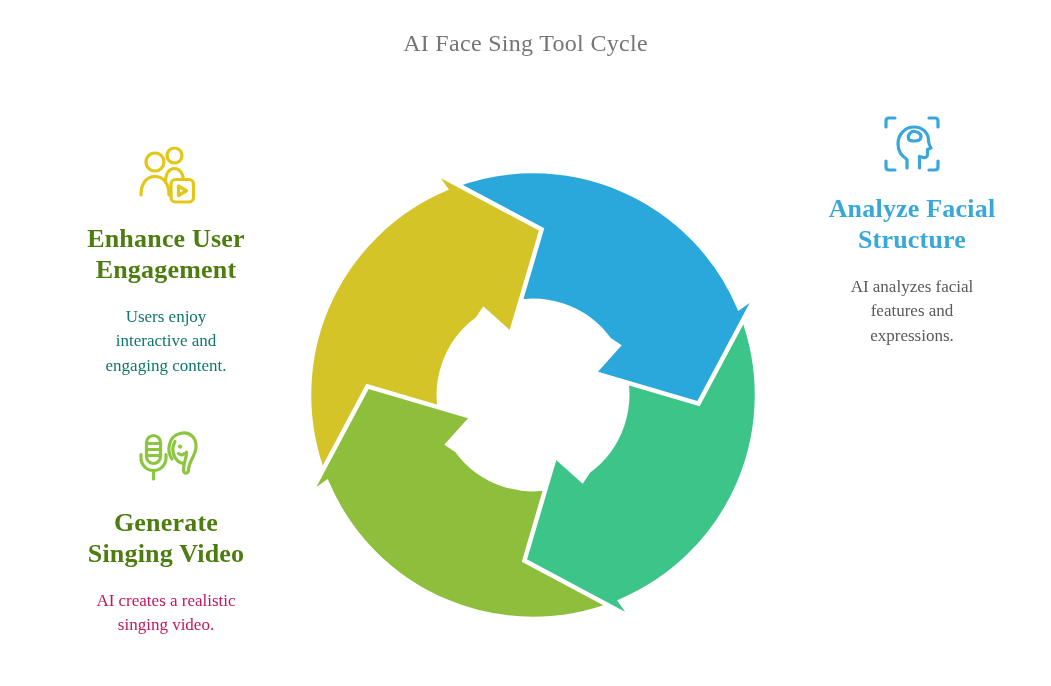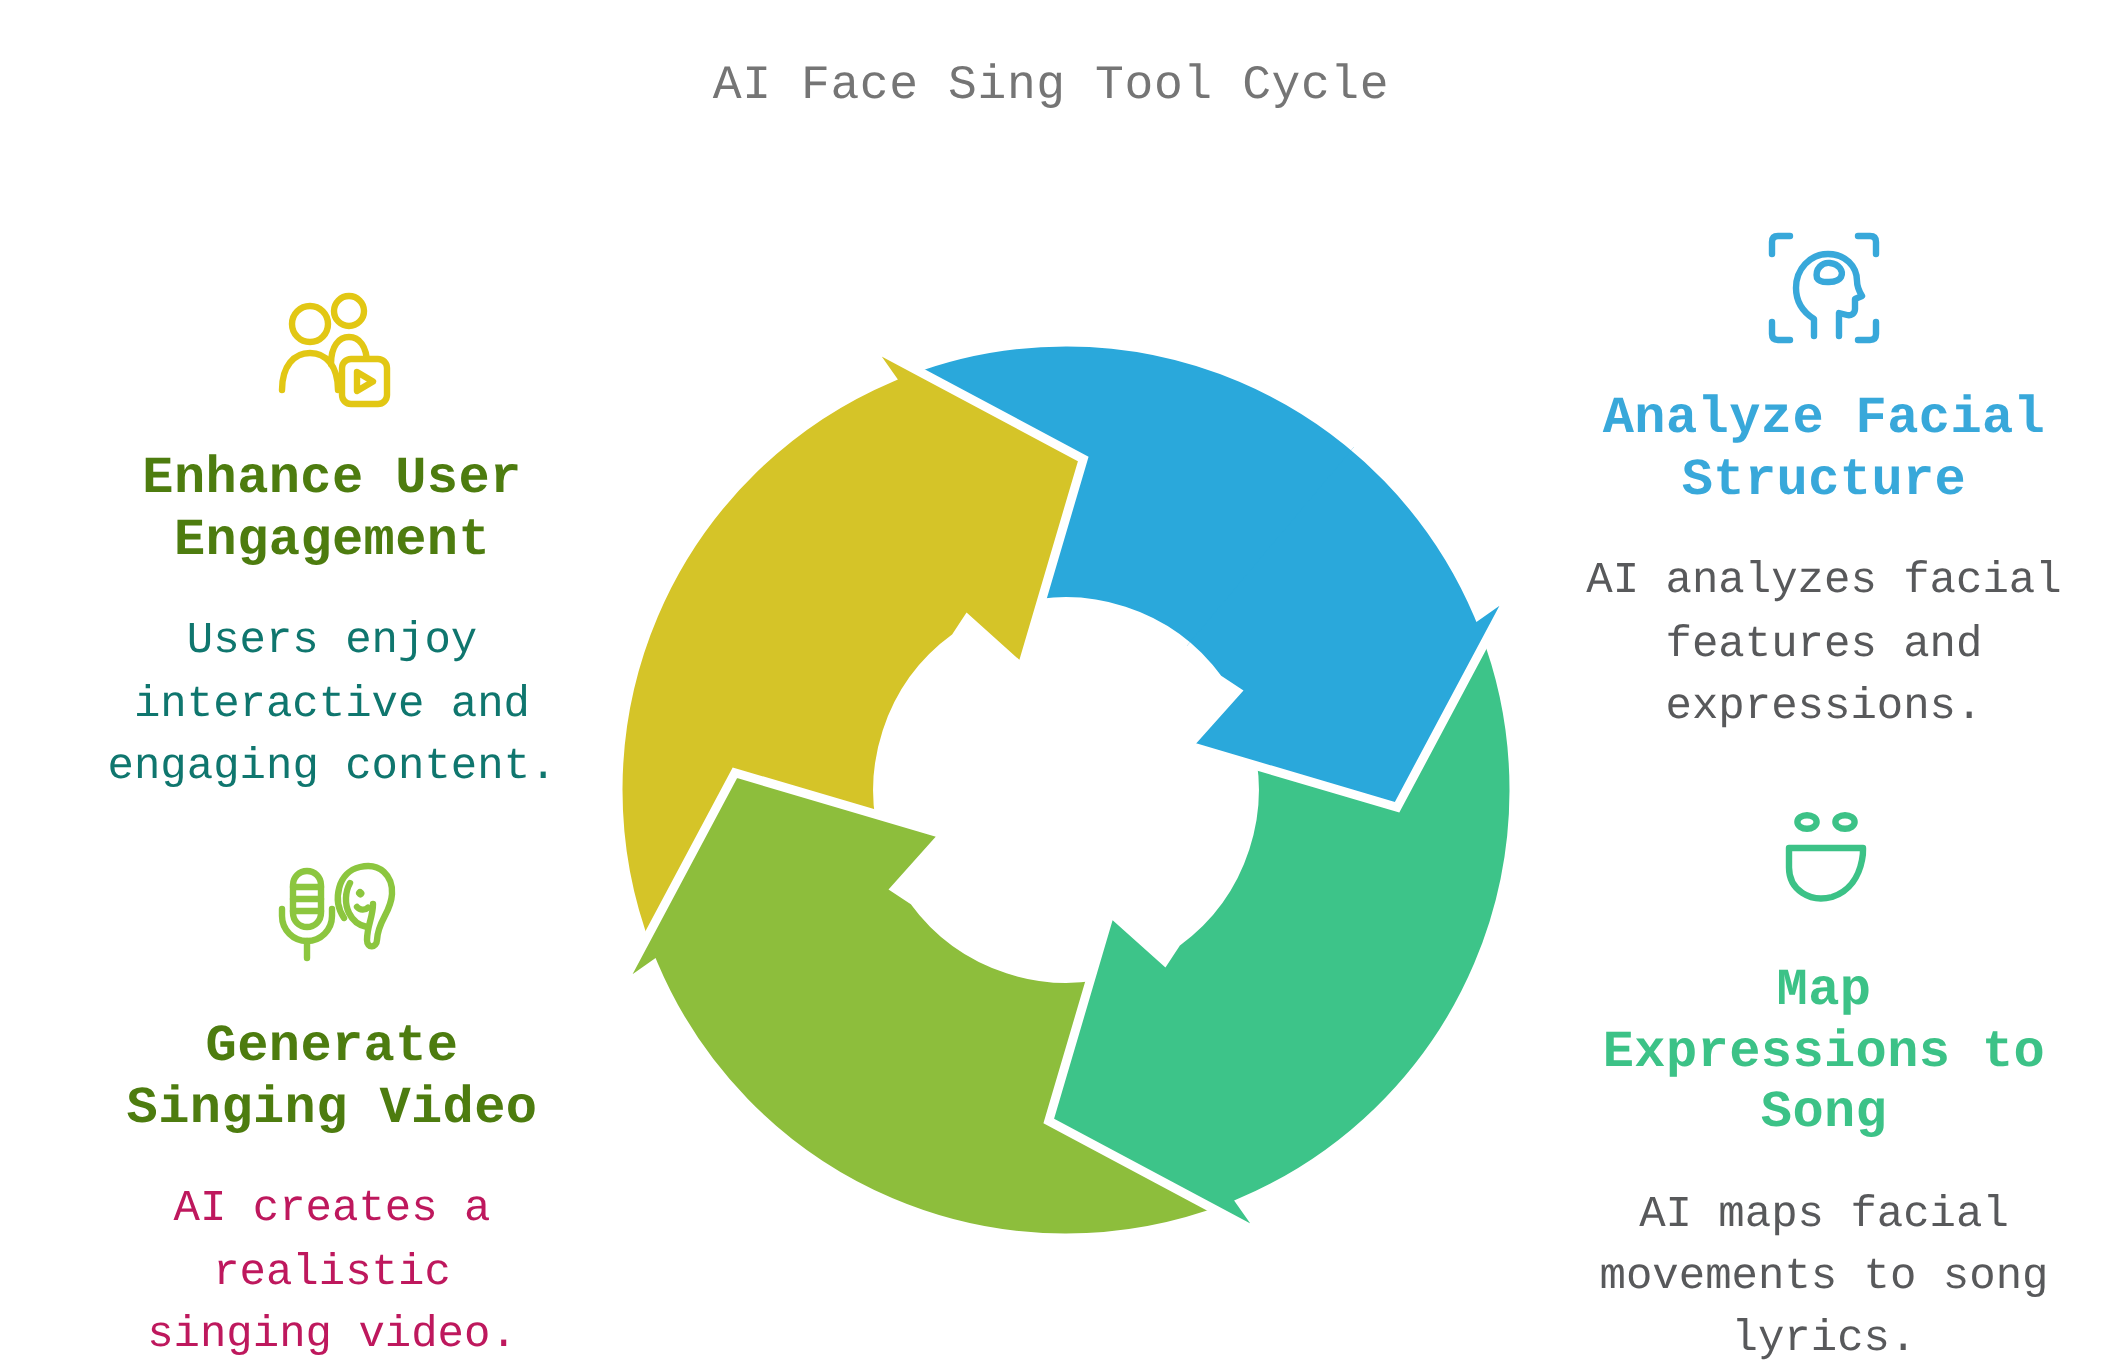--- a/index.html
+++ b/index.html
@@ -1,31 +1,31 @@
 <!DOCTYPE html>
 <html><head>
 <meta charset="utf-8">
 <style>
   html,body{margin:0;padding:0;background:#fff;}
   #canvas{
     position:relative;width:1051px;height:686px;background:#ffffff;overflow:hidden;
-    font-family:Liberation Mono, monospace;
+    font-family:Liberation Serif, serif;
   }
   #title{
     position:absolute;top:30px;left:0;width:100%;text-align:center;
     font-size:24px;font-weight:400;letter-spacing:.3px;
   }
   .section{position:absolute;width:240px;text-align:center;}
   .section .icon{height:64px;display:flex;justify-content:center;align-items:center;}
   .section h2{
     margin:18px 0 0;font-size:26px;font-weight:700;line-height:1.18;
     white-space:pre-line;letter-spacing:.2px;
   }
   .section p{
-    margin:20px 0 0;font-size:22px;line-height:1.42;white-space:pre-line;
+    margin:20px 0 0;font-size:17px;line-height:1.42;white-space:pre-line;
   }
   #sec-enhance{left:46px;top:142px;}
   #sec-generate{left:46px;top:426px;}
   #sec-analyze{left:792px;top:112px;}
   #sec-map{left:792px;top:398px;}
   #cycle{position:absolute;left:253px;top:115px;}
   .icon svg{overflow:visible;}
 </style>
 </head>
 <body>
@@ -107,29 +107,14 @@
         <path d="M 46 20.5 L 46.2 20.7" stroke-width="4"></path>
         <path d="M 44.5 27.5 C 46 29.2 48.5 29.2 50 27.8"></path>
       </svg>
     </div>
     <h2 style="color: #4d7c0f;">Generate
 Singing Video</h2>
     <p style="color: #be185d;">AI creates a realistic
 singing video.</p>
   </div>
 
-  <div class="section" id="sec-map">
-    <div class="icon">
-      <svg width="64" height="60" viewBox="0 0 64 60" fill="none" stroke-width="3.2" stroke-linecap="round" stroke-linejoin="round" stroke="#3CC287">
-        <ellipse cx="23.5" cy="11" rx="4.8" ry="3.4"></ellipse>
-        <ellipse cx="42.5" cy="11" rx="4.8" ry="3.4"></ellipse>
-        <path d="M 14.5 24 H 51.5 C 51.5 25 51.7 27 51 30 C 49.5 38 45 45.5 36 48.5 C 25 51.5 14.5 45 14.5 33.8 Z"></path>
-      </svg>
-    </div>
-    <h2 style="color: rgb(60, 194, 135);">Map
-Expressions to
-Song</h2>
-    <p style="color: rgb(88, 89, 91);">AI maps facial
-movements to song
-lyrics.</p>
-  </div>
 
 </div>
 
 </body></html>

